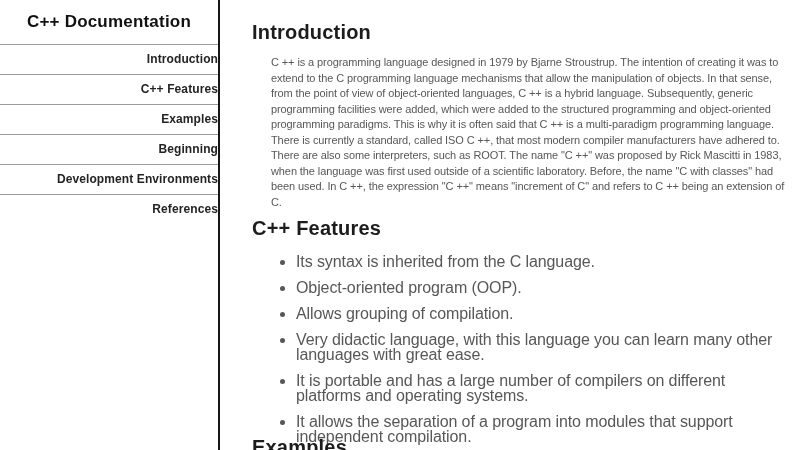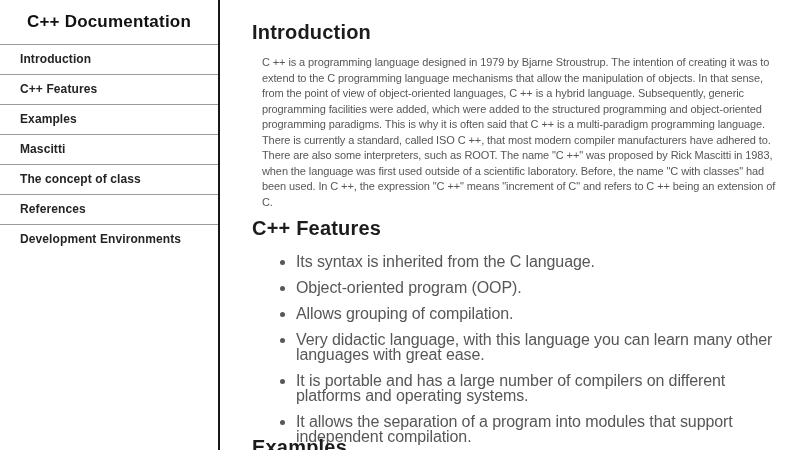--- a/index.html
+++ b/index.html
@@ -14,20 +14,21 @@
   }
 
   
   .sidebar {
     position: absolute;
     left: 0; top: 0;
     width: 220px;
     height: 450px;
     background: #ffffff;
     border-right: 2px solid #161616;
+    text-align: right;
   }
   .sidebar-title {
     height: 45px;
     display: flex;
     align-items: center;
     justify-content: center;
     font-size: 17px;
     font-weight: 700;
     color: #111111;
     border-bottom: 1px solid #9b9b9b;
@@ -62,21 +63,21 @@
     color: #1c1c1c;
     letter-spacing: 0.2px;
   }
   .h-intro    { top: 21px; }
   .h-features { top: 217px; }
   .h-examples { top: 436px; }
 
   .p-intro {
     position: absolute;
     top: 55px;
-    left: 40px;
+    left: 49px;
     width: 520px;
     font-size: 11px;
     line-height: 15.5px;
     letter-spacing: -0.1px;
     color: #575757;
   }
   .list-features {
     position: absolute;
     top: 254px;
     left: 44px;
@@ -96,24 +97,23 @@
 <body>
 
 <div class="app">
 
   <div class="sidebar">
     <div class="sidebar-title">C++ Documentation</div>
     <nav>
       <div class="nav-item">Introduction</div>
       <div class="nav-item">C++ Features</div>
       <div class="nav-item">Examples</div>
-      <div class="nav-item">Mascitti</div>
-      <div class="nav-item">The concept of class</div>
+      <div class="nav-item">Beginning</div>
+      <div class="nav-item">Development Environments</div>
       <div class="nav-item">References</div>
-      <div class="nav-item">Development Environments</div>
     </nav>
   </div>
 
   <div class="main">
 
     <h1 class="heading h-intro">Introduction</h1>
     <p class="p-intro">C ++ is a programming language designed in 1979 by Bjarne Stroustrup. The intention of creating it was to extend to the C programming language mechanisms that allow the manipulation of objects. In that sense, from the point of view of object-oriented languages, C ++ is a hybrid language. Subsequently, generic programming facilities were added, which were added to the structured programming and object-oriented programming paradigms. This is why it is often said that C ++ is a multi-paradigm programming language. There is currently a standard, called ISO C ++, that most modern compiler manufacturers have adhered to. There are also some interpreters, such as ROOT. The name "C ++" was proposed by Rick Mascitti in 1983, when the language was first used outside of a scientific laboratory. Before, the name "C with classes" had been used. In C ++, the expression "C ++" means "increment of C" and refers to C ++ being an extension of C.</p>
 
     <h1 class="heading h-features">C++ Features</h1>
     <ul class="list-features">

